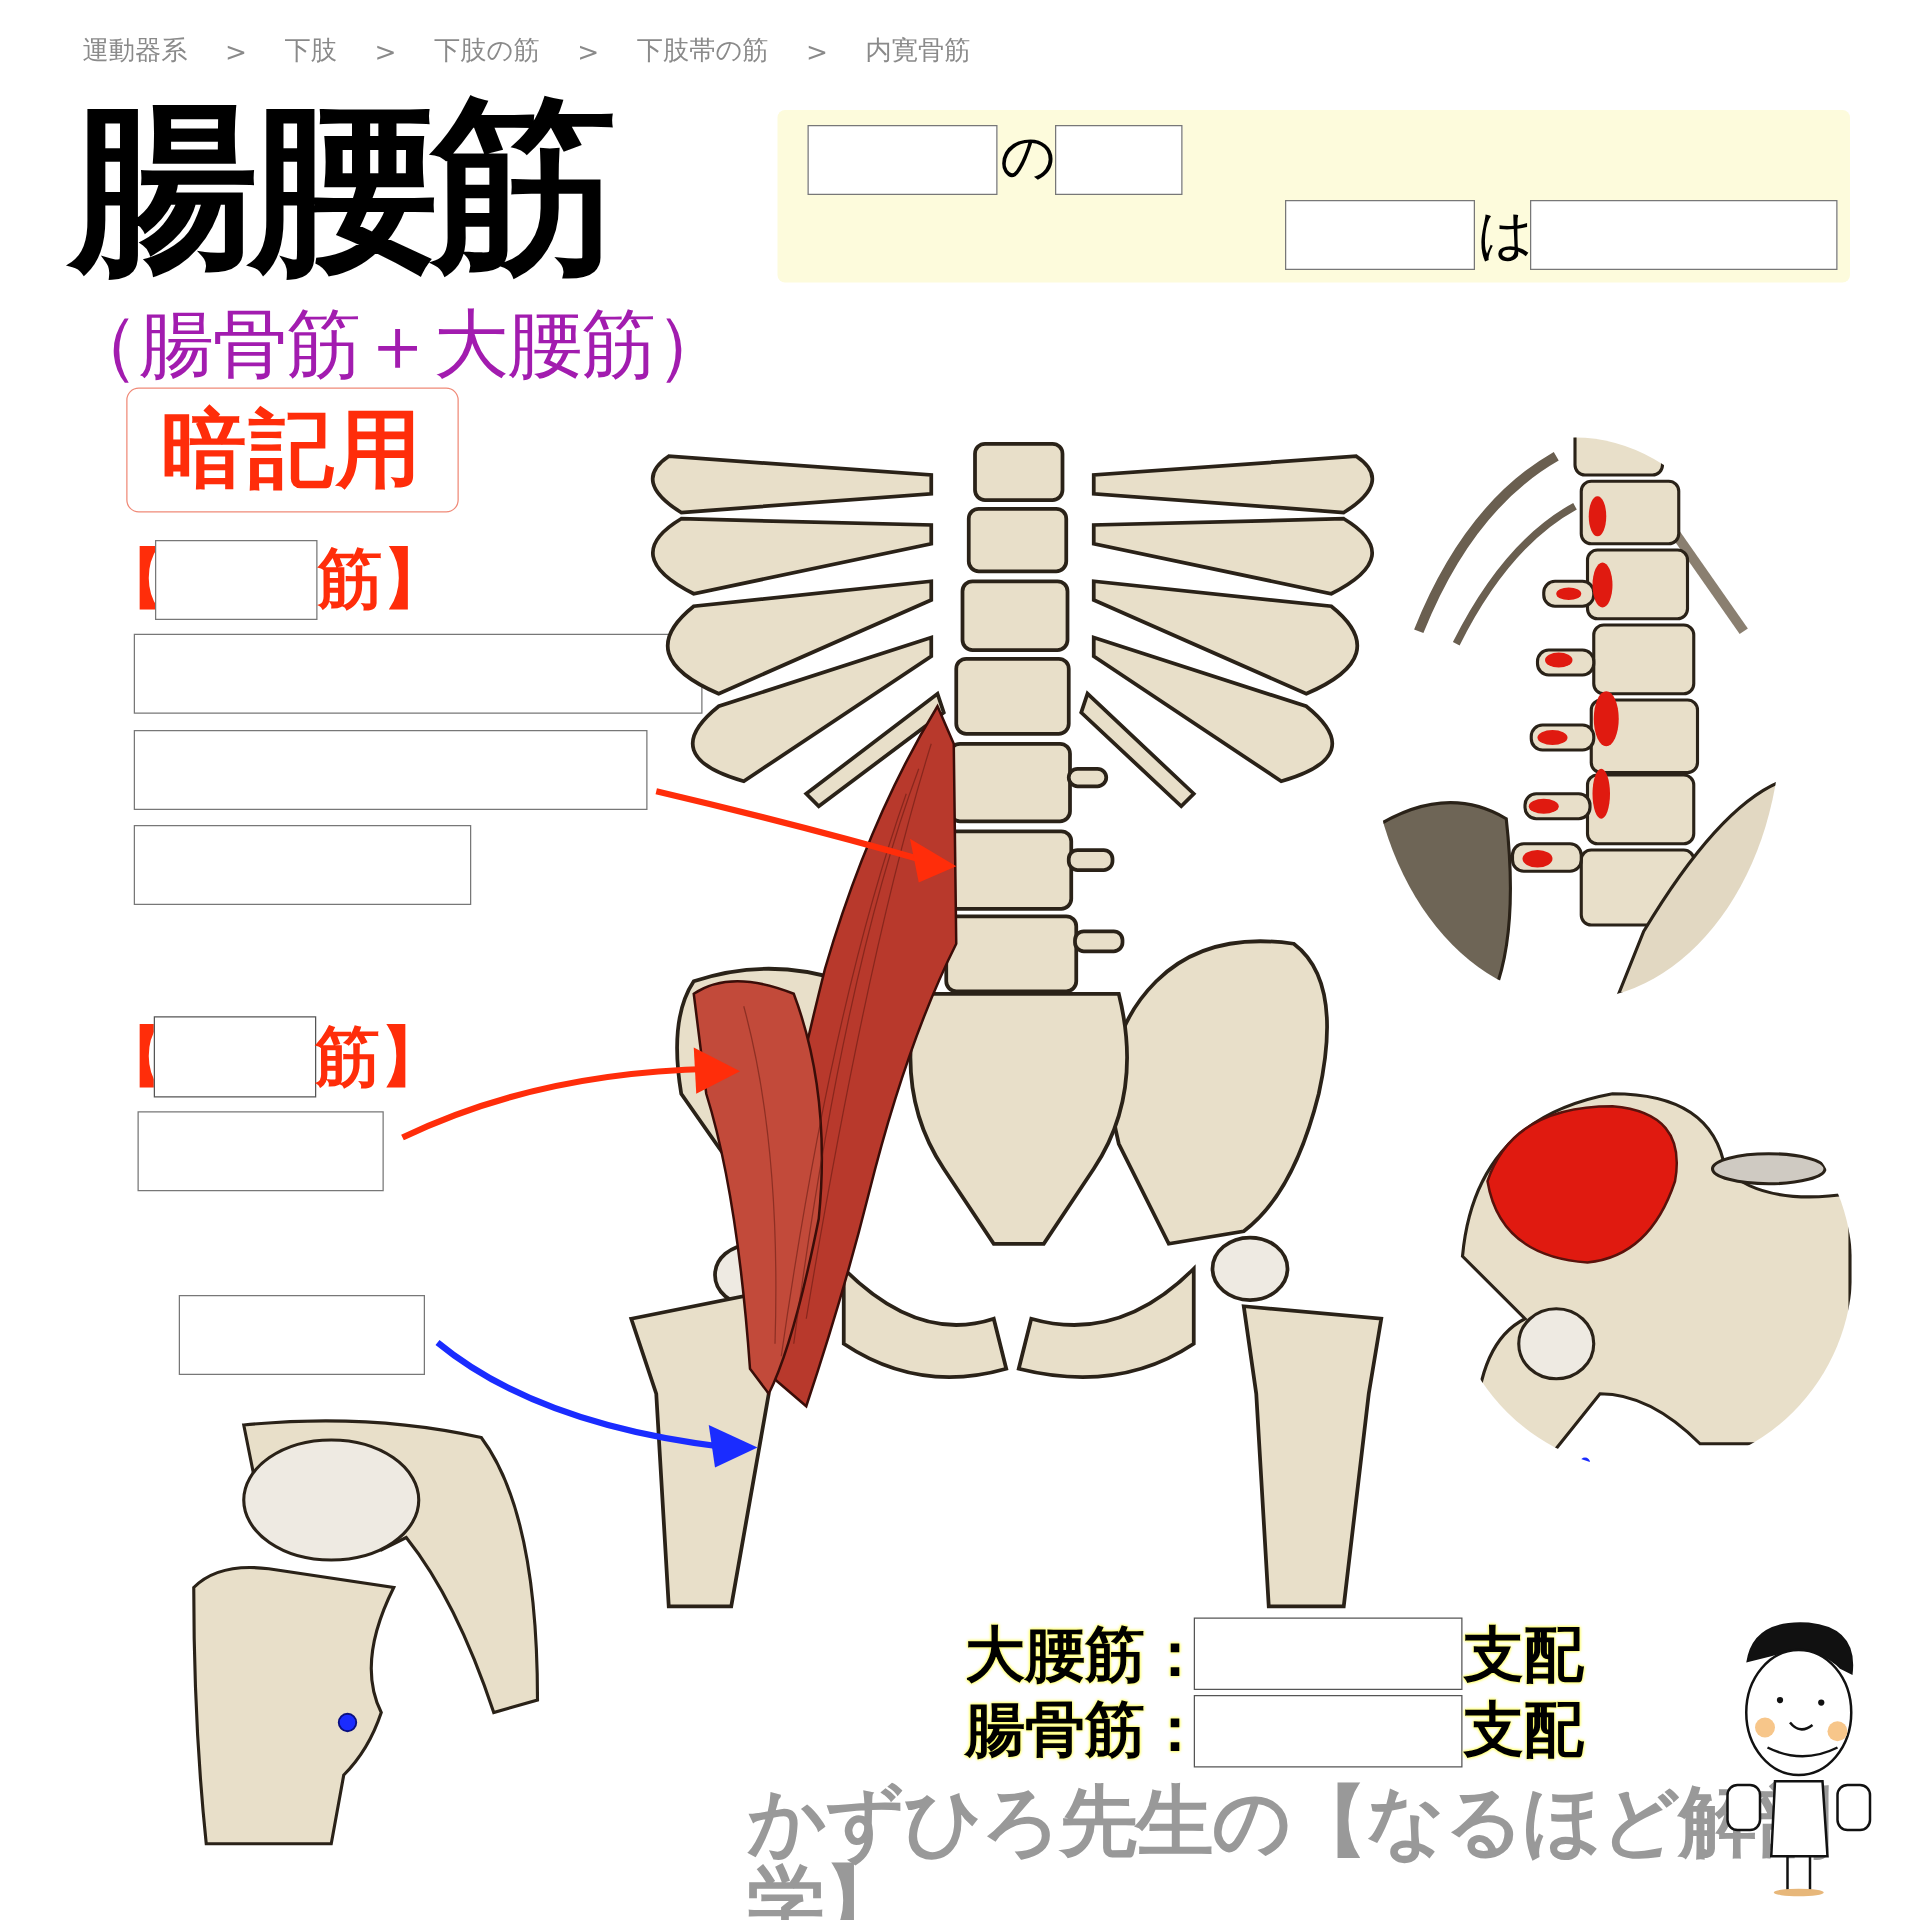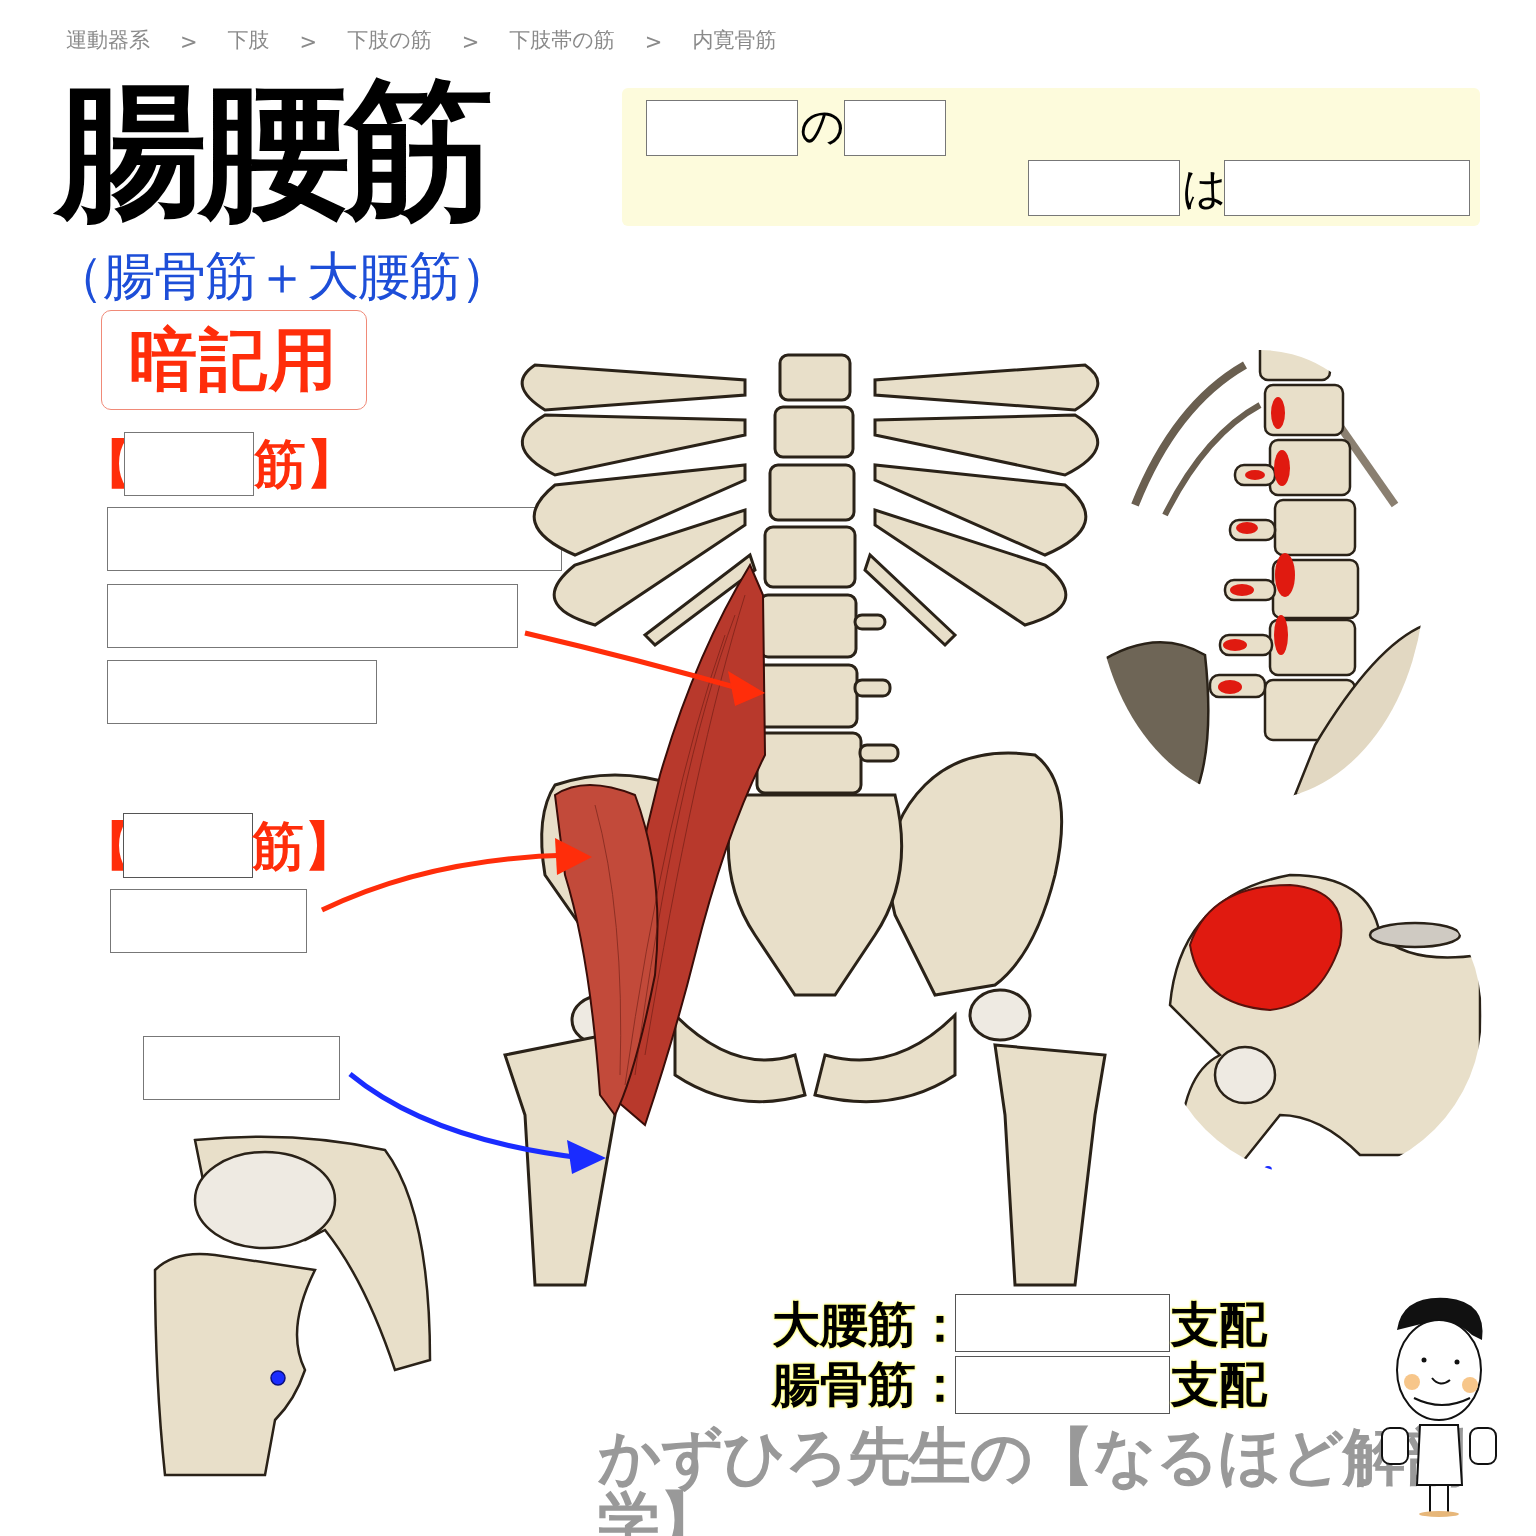--- a/index.html
+++ b/index.html
@@ -2,21 +2,21 @@
 <html><head>
 <meta charset="utf-8">
 <style>
   html, body { margin:0; padding:0; }
   body { width:1536px; height:1536px; background:#ffffff; position:relative; overflow:hidden;
          font-family:"DejaVu Sans", "Liberation Sans", sans-serif; }
   .abs { position:absolute; }
   .breadcrumb { left:66px; top:22px; height:32px; display:flex; align-items:flex-end; color:#8a8a8a; font-size:21px; }
   .breadcrumb .sep { margin:0 30px; color:#8a8a8a; }
   .title { left:56px; top:70px; font-size:150px; line-height:160px; font-weight:bold; color:#000; letter-spacing:-6px;text-align:center; }
-  .subtitle { left:52px; top:238px; font-size:52px; line-height:76px; color:#1d4ed8; letter-spacing:-1px; }
+  .subtitle { left:52px; top:238px; font-size:60px; line-height:76px; color:#a21caf; letter-spacing:-1px; }
   .memo-badge { left:53px; top:310px; width:266px; height:100px; border:1.5px solid #f08a78; border-radius:10px; box-sizing:border-box;
                 color:#ff2d0a; font-size:68px; line-height:98px; text-align:center; font-weight:bold; letter-spacing:2px;margin-left:48px; }
   .blank { position:absolute; background:#fff; border:1.5px solid #777; box-sizing:border-box; }
   .blank.dark { border-color:#555; }
   .summary { left:622px; top:88px; width:858px; height:138px; background:#fdfbdc; border-radius:6px; }
   .summary-text { position:absolute; font-size:44px; color:#000; line-height:56px; white-space:nowrap; }
   .muscle-head { position:absolute; color:#ff2d0a; font-size:52px; line-height:64px; font-weight:bold; }
   .innerv-label { position:absolute; font-size:48px; line-height:56px; color:#000; font-weight:bold;
                   text-shadow: 0 0 2px #ffff66, 0 0 2px #ffff66, 0 0 3px #ffff66; }
   .footer-brand { left:598px; top:1425px; font-size:62px; color:#999; font-weight:bold; line-height:64px; letter-spacing:-1px; }

